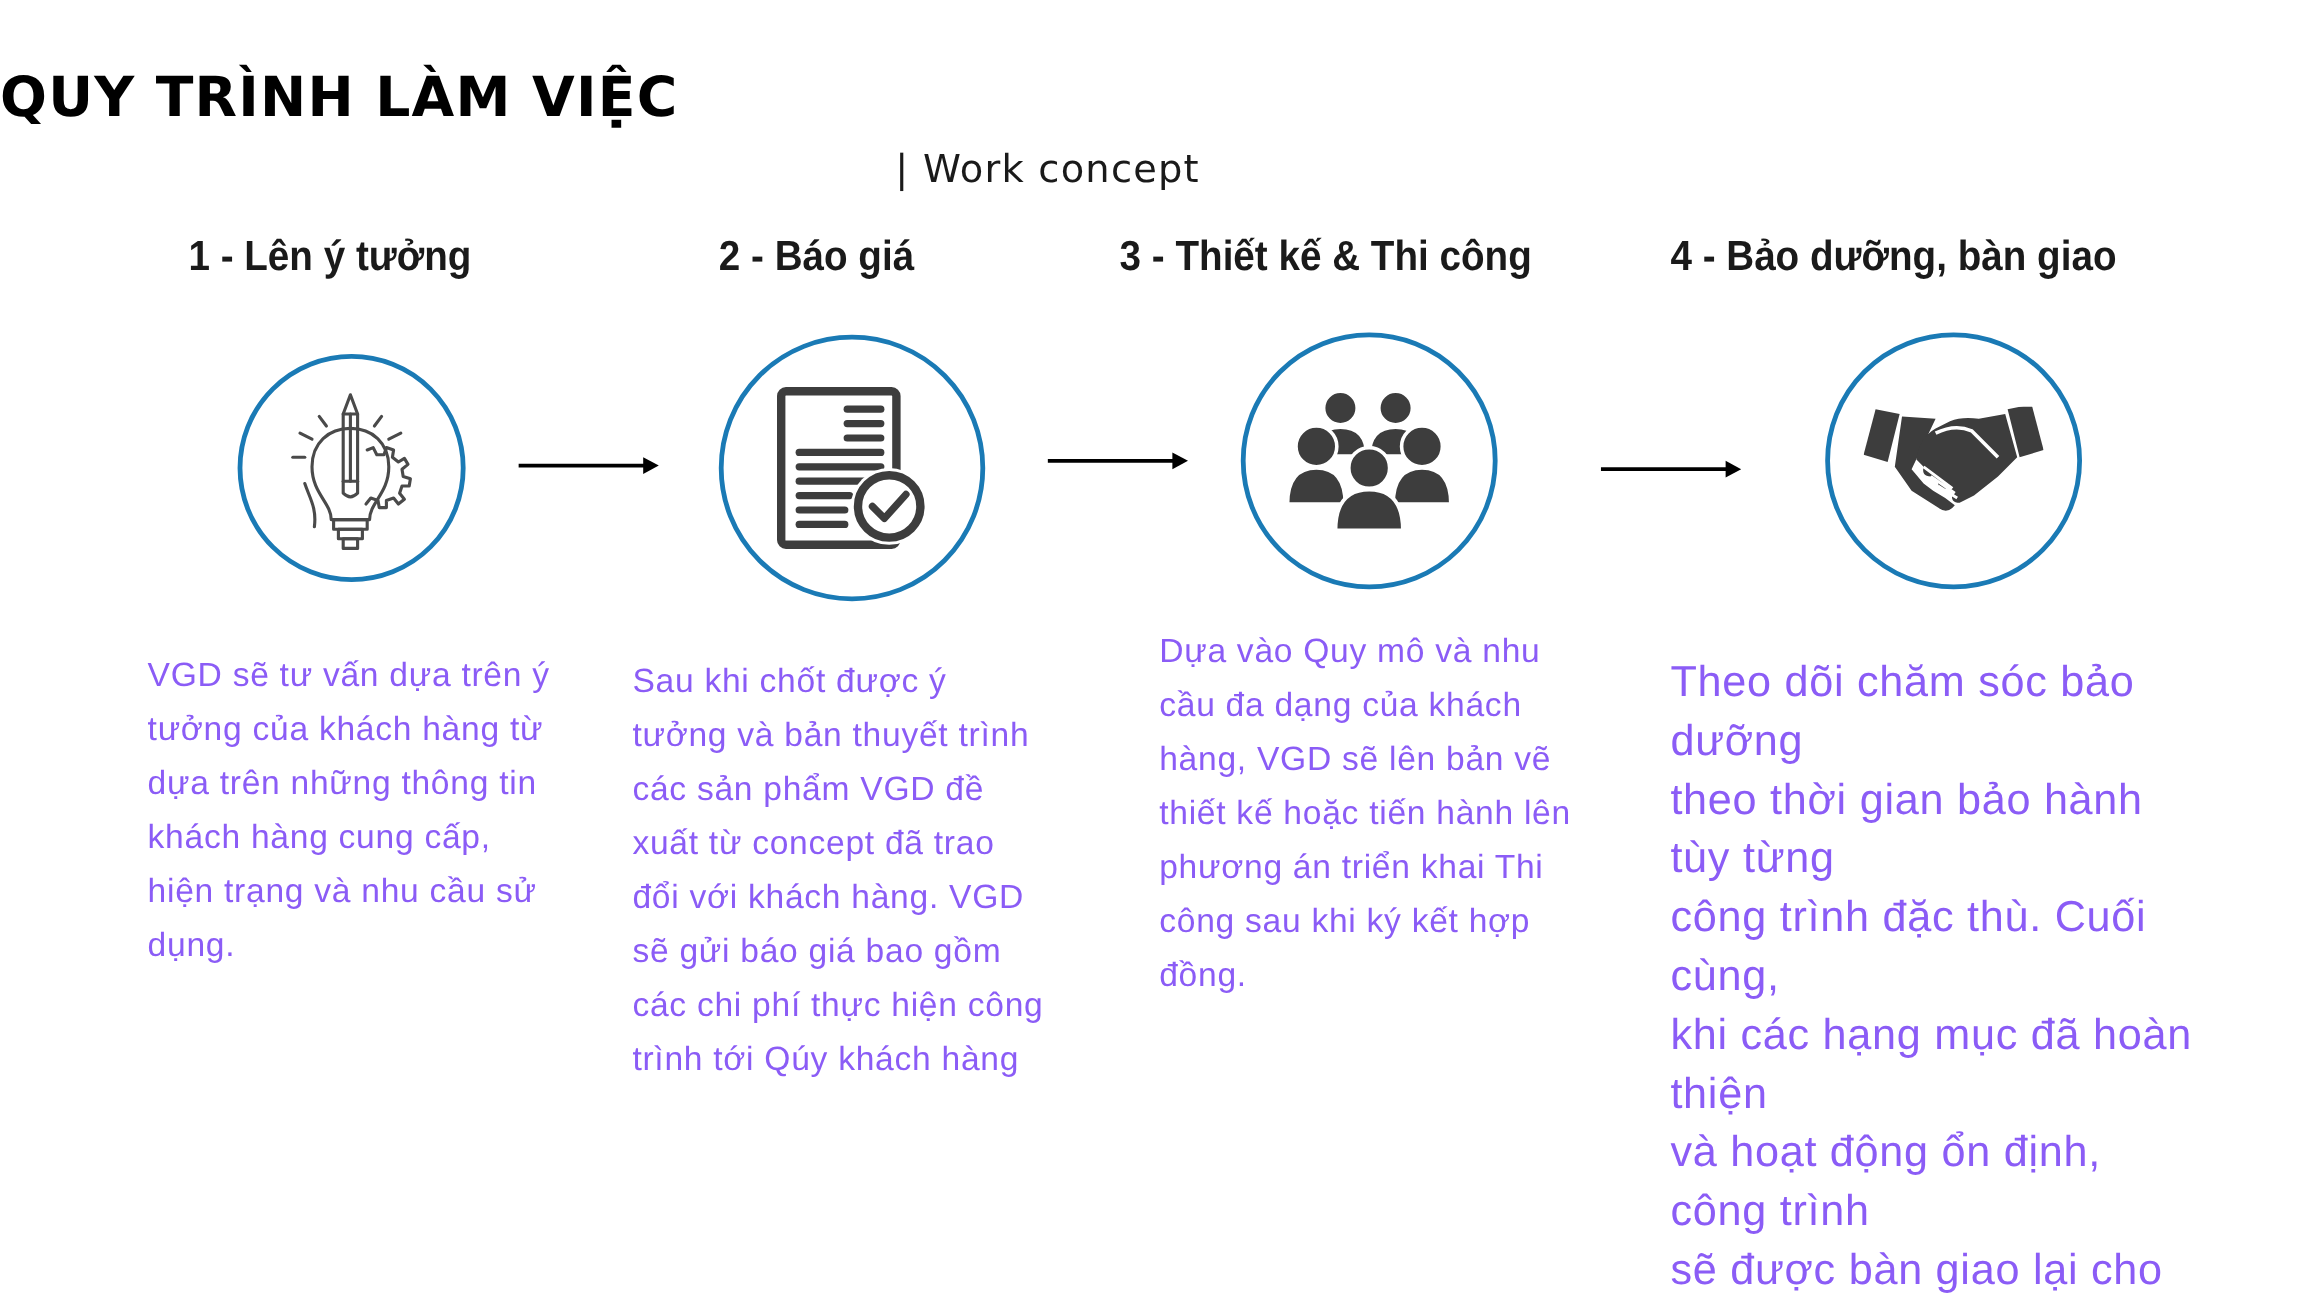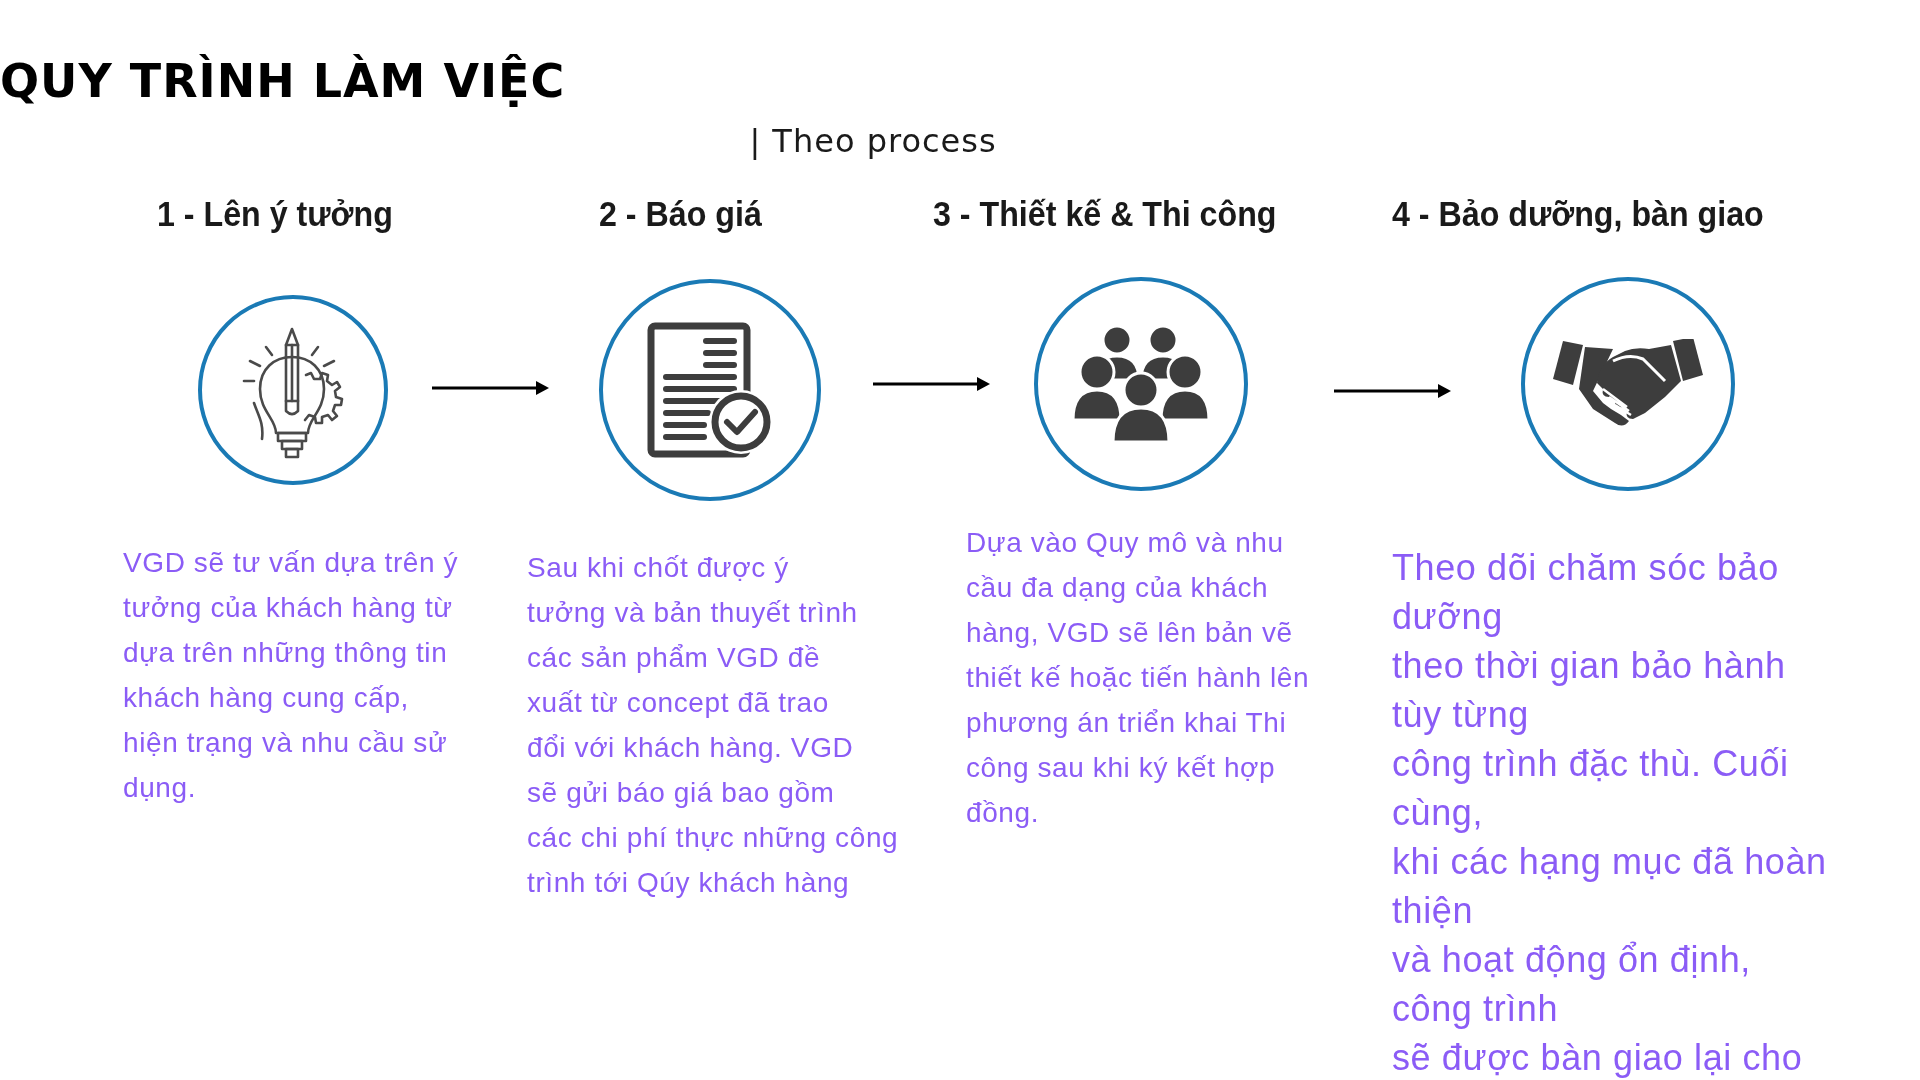--- a/index.html
+++ b/index.html
@@ -30,21 +30,21 @@
     position: absolute; font-family: "Liberation Sans", sans-serif; color: #8b5cf6;
     white-space: pre-line; letter-spacing: 0.6px;
   }
   .desc.p123 { font-size: 28px; line-height: 45px; }
   .desc.p4 { font-size: 36px; line-height: 49px; }
 </style>
 </head>
 <body>
 
 <div class="title">QUY TRÌNH LÀM VIỆC</div>
-<div class="subtitle">| Theo process</div>
+<div class="subtitle">| Work concept</div>
 
 <div class="step-heading" style="left:157px;">1 - Lên ý tưởng</div>
 <div class="step-heading" style="left:599px;">2 - Báo giá</div>
 <div class="step-heading" style="left:933px;">3 - Thiết kế &amp; Thi công</div>
 <div class="step-heading" style="left:1392px;">4 - Bảo dưỡng, bàn giao</div>
 
 <div class="circle" style="left:198px; top:295px; width:190px; height:190px;">
   <svg width="130" height="150" viewBox="0 0 130 150" fill="none" stroke="#4a4a4a" stroke-width="2.6" stroke-linecap="round" stroke-linejoin="round">
 
     <path d="M78 60 l5 -2 3 6 6 0 2 -6 6 2 -1 6 5 4 5 -3 3 5 -5 4 1 6 6 2 -1 6 -6 0 -2 6 4 5 -5 4 -4 -5 -6 2 0 6 -6 0 -1 -6 -6 -2 -4 5"></path>
@@ -146,21 +146,21 @@
 dựa trên những thông tin
 khách hàng cung cấp,
 hiện trạng và nhu cầu sử
 dụng.</div>
 <div class="desc p123" style="left:527px; top:545px; width:390px;">Sau khi chốt được ý
 tưởng và bản thuyết trình
 các sản phẩm VGD đề
 xuất từ concept đã trao
 đổi với khách hàng. VGD
 sẽ gửi báo giá bao gồm
-các chi phí thực những công
+các chi phí thực hiện công
 trình tới Qúy khách hàng</div>
 <div class="desc p123" style="left:966px; top:520px; width:390px;">Dựa vào Quy mô và nhu
 cầu đa dạng của khách
 hàng, VGD sẽ lên bản vẽ
 thiết kế hoặc tiến hành lên
 phương án triển khai Thi
 công sau khi ký kết hợp
 đồng.</div>
 <div class="desc p4" style="left:1392px; top:543px; width:440px;">Theo dõi chăm sóc bảo dưỡng
 theo thời gian bảo hành tùy từng

